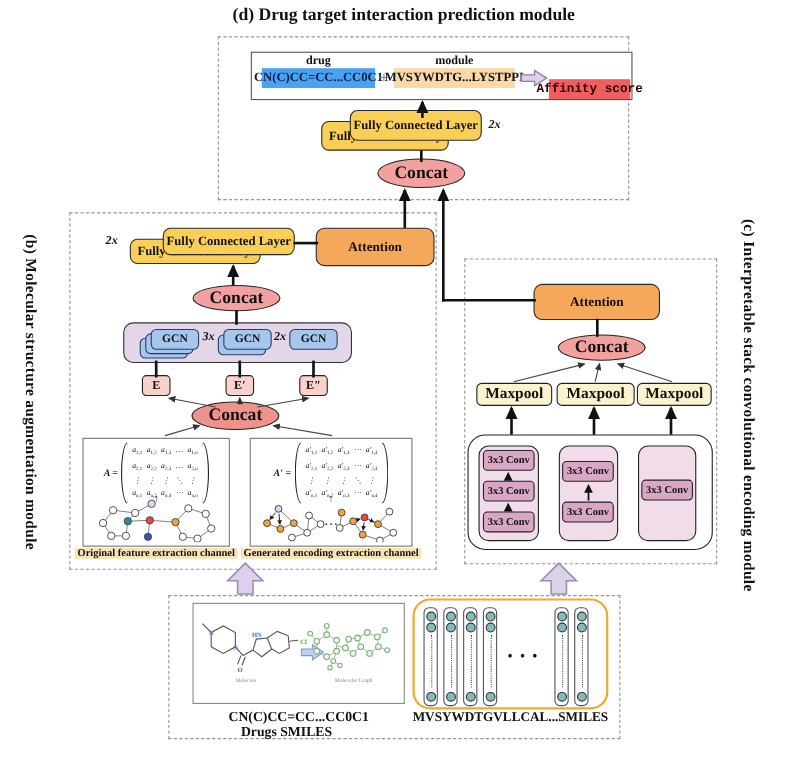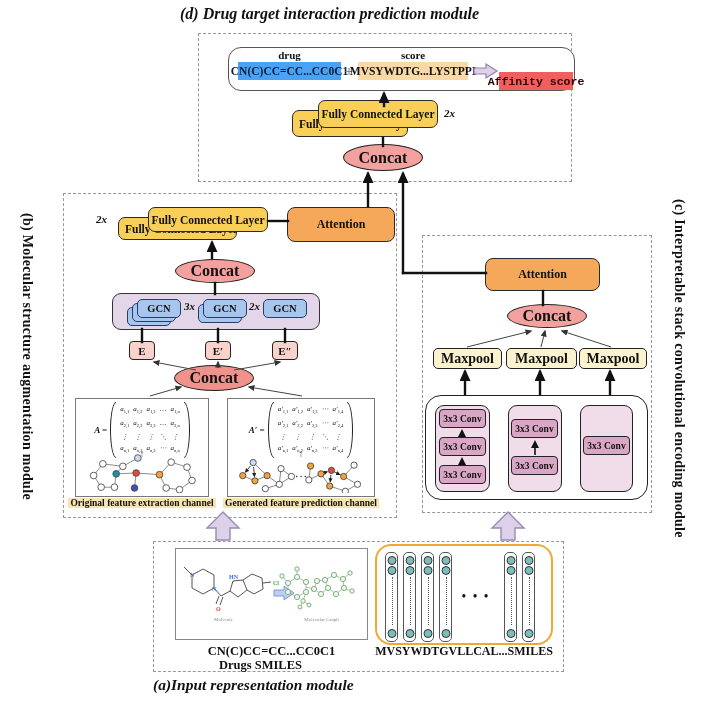--- a/index.html
+++ b/index.html
@@ -1,21 +1,21 @@
 <!DOCTYPE html>
 <html style="--yellow-box: #f9cf57; --orange-box: #f5a85a; --concat-pink: #f2a19e; --concat-deep: #ee928b; --gcn-blue: #a6c6ee; --gcn-wrap: #e4d6e9; --e-pink: #f8d2cb; --maxpool-yellow: #fbf3cf; --conv-light: #f1dcea; --conv-pink: #d9a6c6; --drug-blue: #4aa2f4; --target-peach: #fbd9a6; --affinity-red: #f15e5e; --hollow-arrow: #dcd0ea; --protein-border: #f0a830; --teal-node: #7fbcbc; --caption-hl: #f8e3b4;"><head>
 <meta charset="utf-8">
 <style>
   html,body{margin:0;padding:0;background:#fff;}
   .stage{position:relative;width:720px;height:704px;background:#fff;overflow:hidden;
          font-family:"Liberation Serif","DejaVu Serif",serif;color:#111;}
   .abs{position:absolute;box-sizing:border-box;}
   .dashed{border:1.6px dashed #979797;background:transparent;}
   .ctr{display:flex;align-items:center;justify-content:center;text-align:center;}
-  .title{font-weight:bold;font-style:italic;}
+  .title{font-weight:bold;text-align:center;}
   .vlabel{writing-mode:vertical-rl;text-orientation:sideways;font-weight:bold;font-size:14px;
           display:flex;align-items:center;justify-content:center;letter-spacing:.3px;}
   .fc{background:var(--yellow-box);border:1.8px solid #2a2a2a;border-radius:7px;font-weight:bold;
       font-size:11.5px;white-space:nowrap;overflow:hidden;}
   .fc.front{display:flex;align-items:center;justify-content:center;}
   .fc.back{display:flex;align-items:center;justify-content:flex-start;padding-left:6px;}
   .attn{background:var(--orange-box);border:1.8px solid #2a2a2a;border-radius:8px;font-weight:bold;font-size:12px;}
   .ellipse{border-radius:50%;border:1.7px solid #222;font-weight:bold;font-size:16px;background:var(--concat-pink);}
   .ellipse.deep{background:var(--concat-deep);}
   .gcnwrap{background:var(--gcn-wrap);border:1.5px solid #333;border-radius:9px;}
@@ -33,21 +33,21 @@
   .mx-grid{display:grid;grid-template-columns:repeat(5,auto);column-gap:4px;row-gap:1px;
            font-size:7px;line-height:10px;padding:2px 2px;text-align:center;}
   .mx-var{font-style:italic;}
   .mx-sub{font-size:4.5px;vertical-align:-2px;letter-spacing:0;}
   .upchar{position:absolute;top:50px;left:0;right:0;text-align:center;font-size:10px;color:#333;line-height:10px;}
   .graphsvg{position:absolute;bottom:3px;left:0;right:0;margin:auto;}
   .maxpool{background:var(--maxpool-yellow);border:1.6px solid #222;border-radius:5px;font-weight:bold;font-size:14px;}
   .convwrap{background:#fff;border:1.7px solid #222;border-radius:16px;}
   .convsub{background:var(--conv-light);border:1.5px solid #222;border-radius:9px;}
   .convbox{background:var(--conv-pink);border:1.5px solid #222;border-radius:4px;font-weight:bold;font-size:9.5px;}
-  .iobox{background:#fff;border:1.5px solid #555;border-radius:13px;}
+  .iobox{background:#fff;border:1.5px solid #555;border-radius:0;}
   .chip{font-weight:bold;font-size:11.5px;white-space:nowrap;}
   .chip.drug{background:var(--drug-blue);color:#0a1f3c;}
   .chip.target{background:var(--target-peach);color:#111;}
   .chip.red{background:var(--affinity-red);color:#300;}
   .minilab{font-weight:bold;font-size:11px;}
   .plus{color:#8a8a8a;font-weight:bold;font-size:15px;}
   .drugbox{background:#fff;border:1.4px solid #888;}
   .protwrap{background:#fff;border:2px solid var(--protein-border);border-radius:16px;}
   .pcol{position:absolute;width:11px;height:88px;top:6px;border:1.3px solid #555;border-radius:5px;background:#fff;}
   .pcol .c{position:absolute;left:50%;transform:translateX(-50%);width:7px;height:7px;border-radius:50%;
@@ -59,32 +59,31 @@
   svg.overlay{position:absolute;left:0;top:0;pointer-events:none;}
 </style>
 </head>
 <body>
 
 <div class="stage">
 
   <div class="abs title" style="left:180px;top:5px;width:374px;font-size:16px;">(d) Drug target interaction prediction module</div>
   <div class="abs vlabel" style="left:12px;top:195px;width:30px;height:322px;">(b) Molecular structure augmentation module</div>
   <div class="abs vlabel" style="left:664px;top:178px;width:30px;height:380px;">(c) Interpretable stack convolutional encoding module</div>
-  <div class="abs title" style="left:153px;top:676px;width:411px;font-size:15.5px;">(a)Input representation module</div>
 
   <div class="abs dashed" style="left:198px;top:33px;width:374px;height:149px;"></div>
   <div class="abs dashed" style="left:63px;top:193px;width:334px;height:325px;"></div>
   <div class="abs dashed" style="left:422px;top:235px;width:230px;height:278px;"></div>
   <div class="abs dashed" style="left:153px;top:541px;width:411px;height:131px;"></div>
 
   <div class="abs iobox" style="left:228px;top:47px;width:347px;height:44px;">
     <div class="abs minilab ctr" style="left:9px;top:0px;width:103px;height:13px;">drug</div>
     <div class="abs chip drug ctr" style="left:9px;top:14px;width:103px;height:18px;">CN(C)CC=CC...CC0C1</div>
     <div class="abs plus ctr" style="left:111px;top:13px;width:18px;height:20px;">+</div>
-    <div class="abs minilab ctr" style="left:129px;top:0px;width:110px;height:13px;">score</div>
+    <div class="abs minilab ctr" style="left:129px;top:0px;width:110px;height:13px;">module</div>
     <div class="abs chip target ctr" style="left:129px;top:14px;width:110px;height:18px;">MVSYWDTG...LYSTPPI</div>
     <svg class="abs" style="left:244px;top:14px;" width="26" height="18" viewBox="0 0 26 18">
       <path d="M1,6 h12 v-4 l11,7 -11,7 v-4 h-12 z" fill="var(--hollow-arrow)" stroke="#8d81a8" stroke-width="1.2"></path>
     </svg>
     <div class="abs chip red ctr" style="left:270px;top:24px;width:74px;height:18px;font-family:Liberation Mono, monospace;">Affinity score</div>
   </div>
 
   <div class="abs fc back" style="left:292px;top:110px;width:116px;height:27px;">Fully Connected Layer</div>
   <div class="abs fc front" style="left:318px;top:100px;width:120px;height:28px;">Fully Connected Layer</div>
   <div class="abs mult" style="left:444px;top:107px;">2x</div>
@@ -247,21 +246,21 @@
         <circle cx="122" cy="27" r="3.6" fill="#f2a33c" stroke="#444" stroke-width="1"></circle>
         <circle cx="134" cy="14" r="3.6" fill="#ffffff" stroke="#444" stroke-width="1"></circle>
         <circle cx="138" cy="36" r="3.6" fill="#ffffff" stroke="#444" stroke-width="1"></circle>
         <circle cx="124" cy="44" r="3.6" fill="#ffffff" stroke="#444" stroke-width="1"></circle>
         <circle cx="68" cy="27" r="0.9" fill="#333"></circle>
         <circle cx="73" cy="27" r="0.9" fill="#333"></circle>
         <circle cx="78" cy="27" r="0.9" fill="#333"></circle>
       </svg>
   </div>
   <div class="abs chan-cap" style="left:217px;top:498px;width:168px;">
-    <span>Generated feature prediction channel</span></div>
+    <span>Generated encoding extraction channel</span></div>
 
   <div class="abs attn ctr" style="left:485px;top:258px;width:115px;height:33px;">Attention</div>
   <div class="abs ellipse ctr" style="left:507px;top:304px;width:80px;height:24px;">Concat</div>
 
   <div class="abs maxpool ctr" style="left:433px;top:348px;width:69px;height:21px;">Maxpool</div>
   <div class="abs maxpool ctr" style="left:506px;top:348px;width:71px;height:21px;">Maxpool</div>
   <div class="abs maxpool ctr" style="left:579px;top:348px;width:68px;height:21px;">Maxpool</div>
 
   <div class="abs convwrap" style="left:425px;top:395px;width:223px;height:105px;"></div>
   <div class="abs convsub" style="left:435px;top:405px;width:55px;height:87px;"></div>

